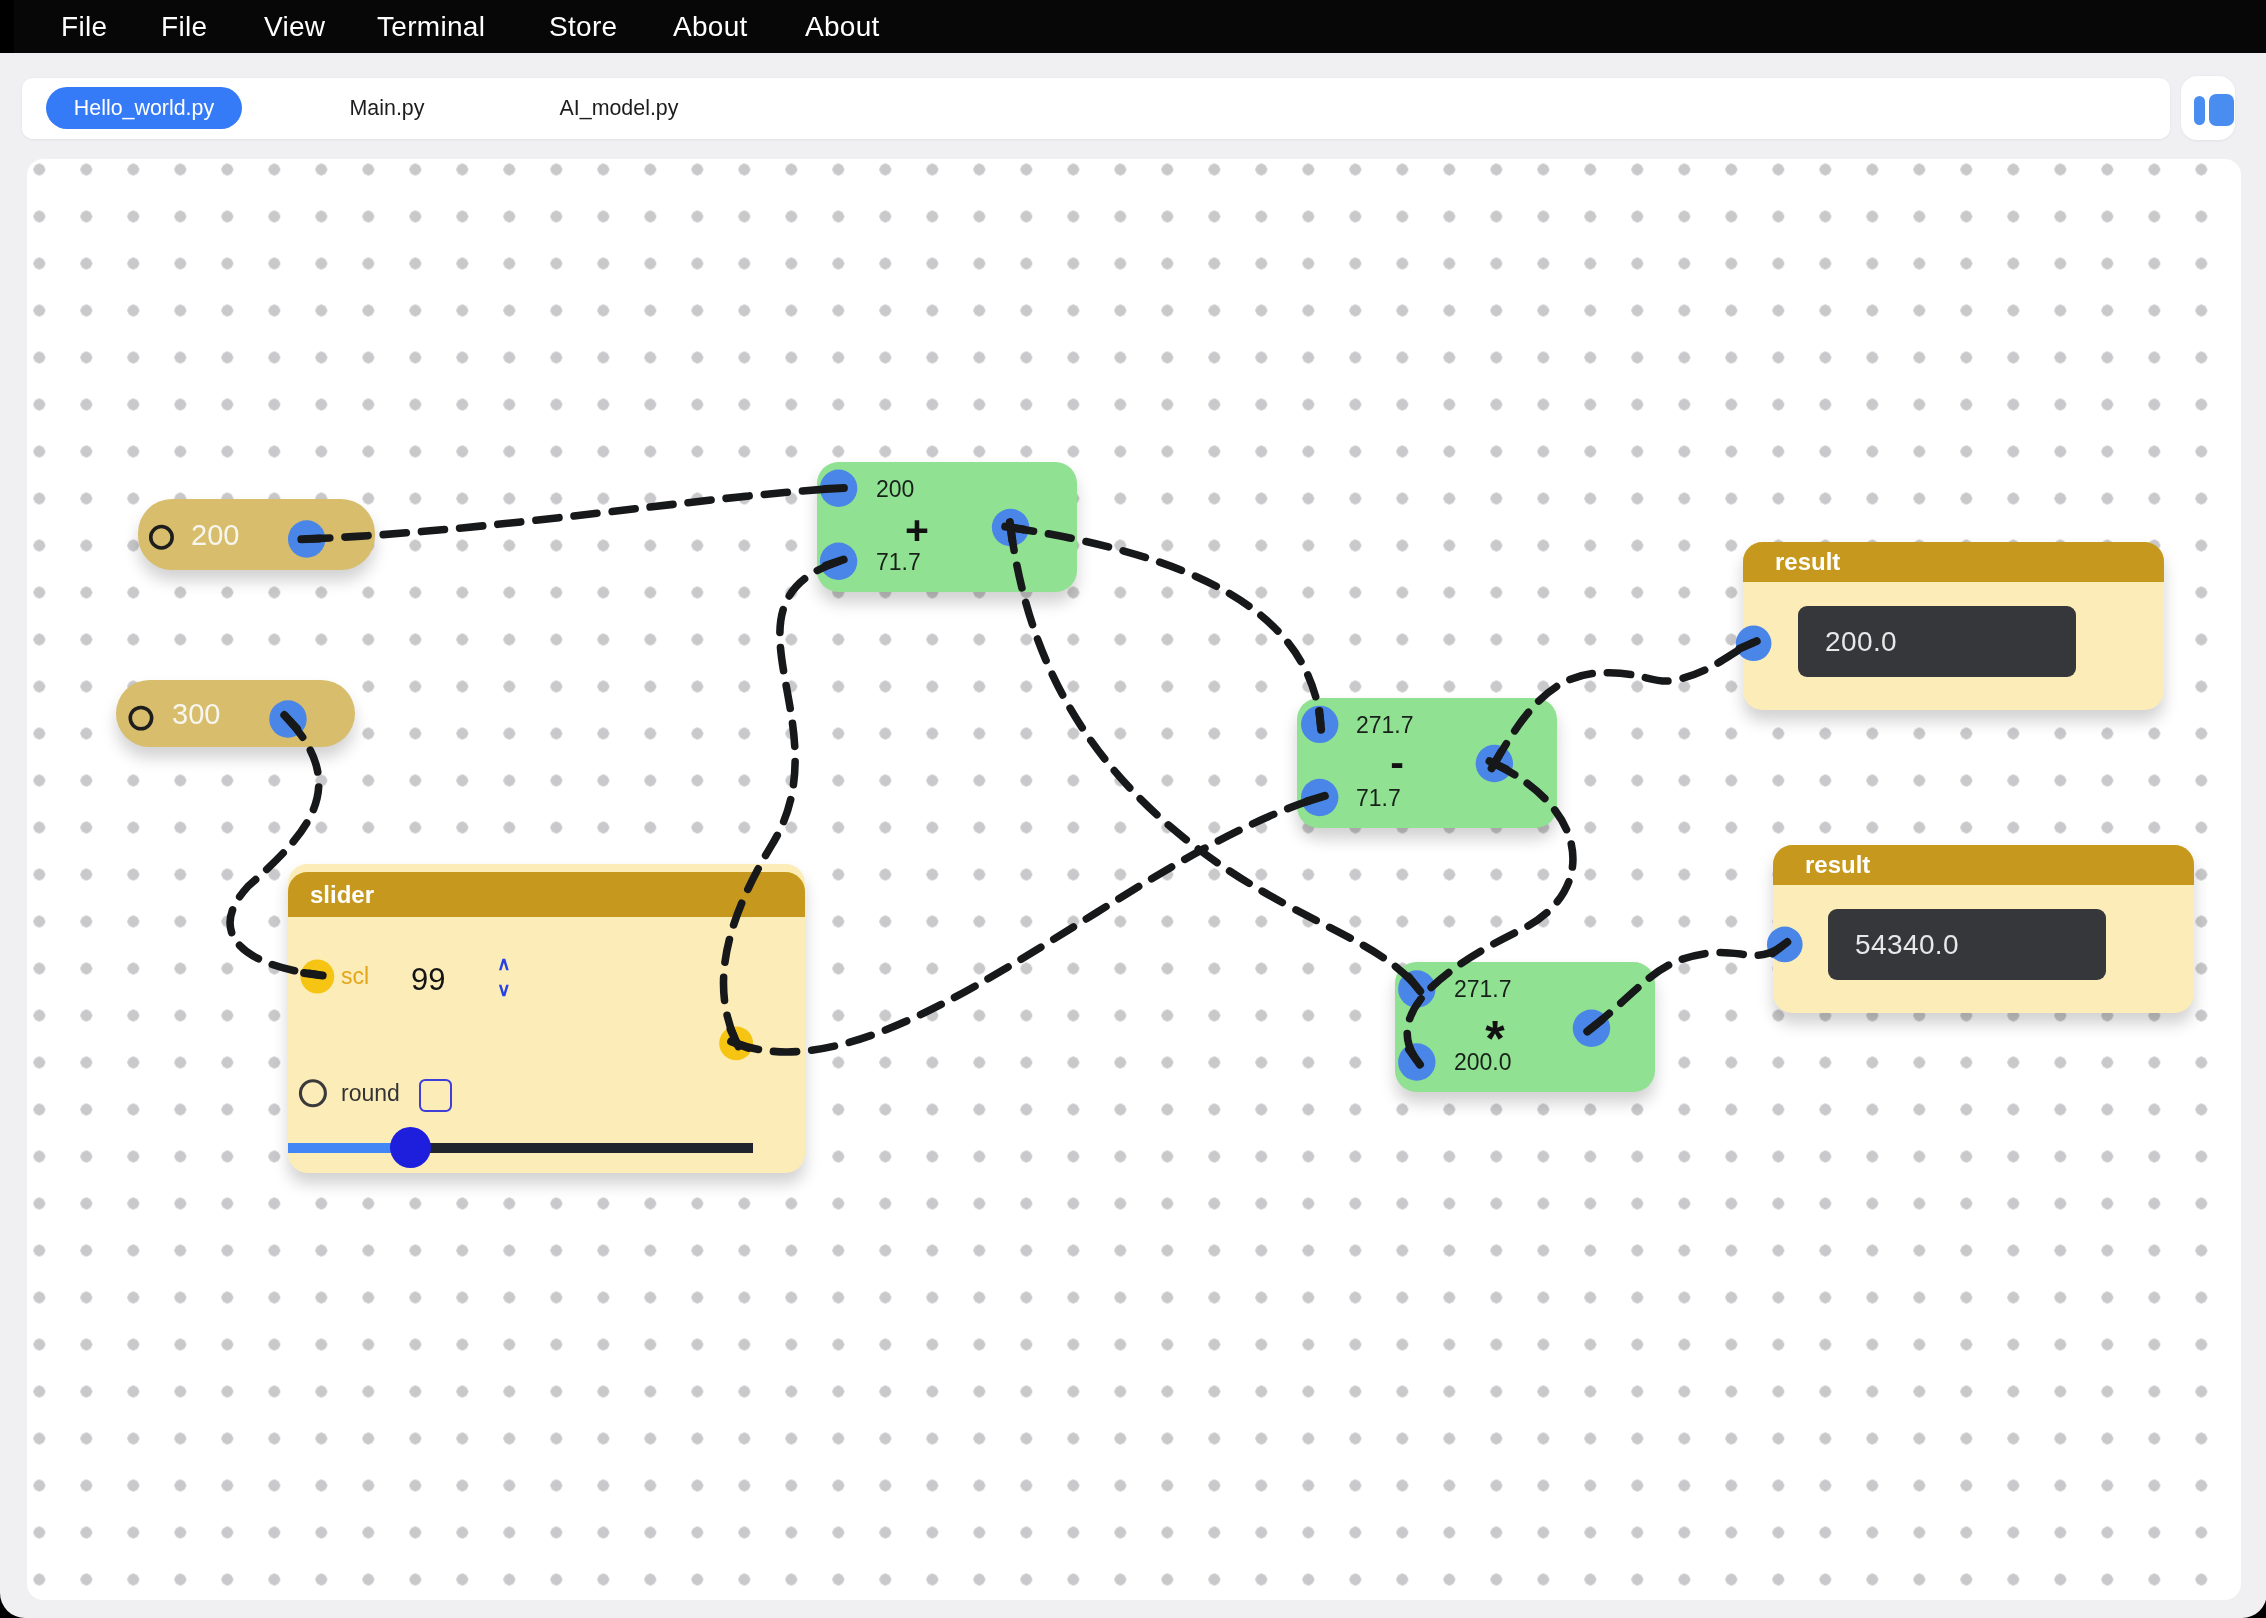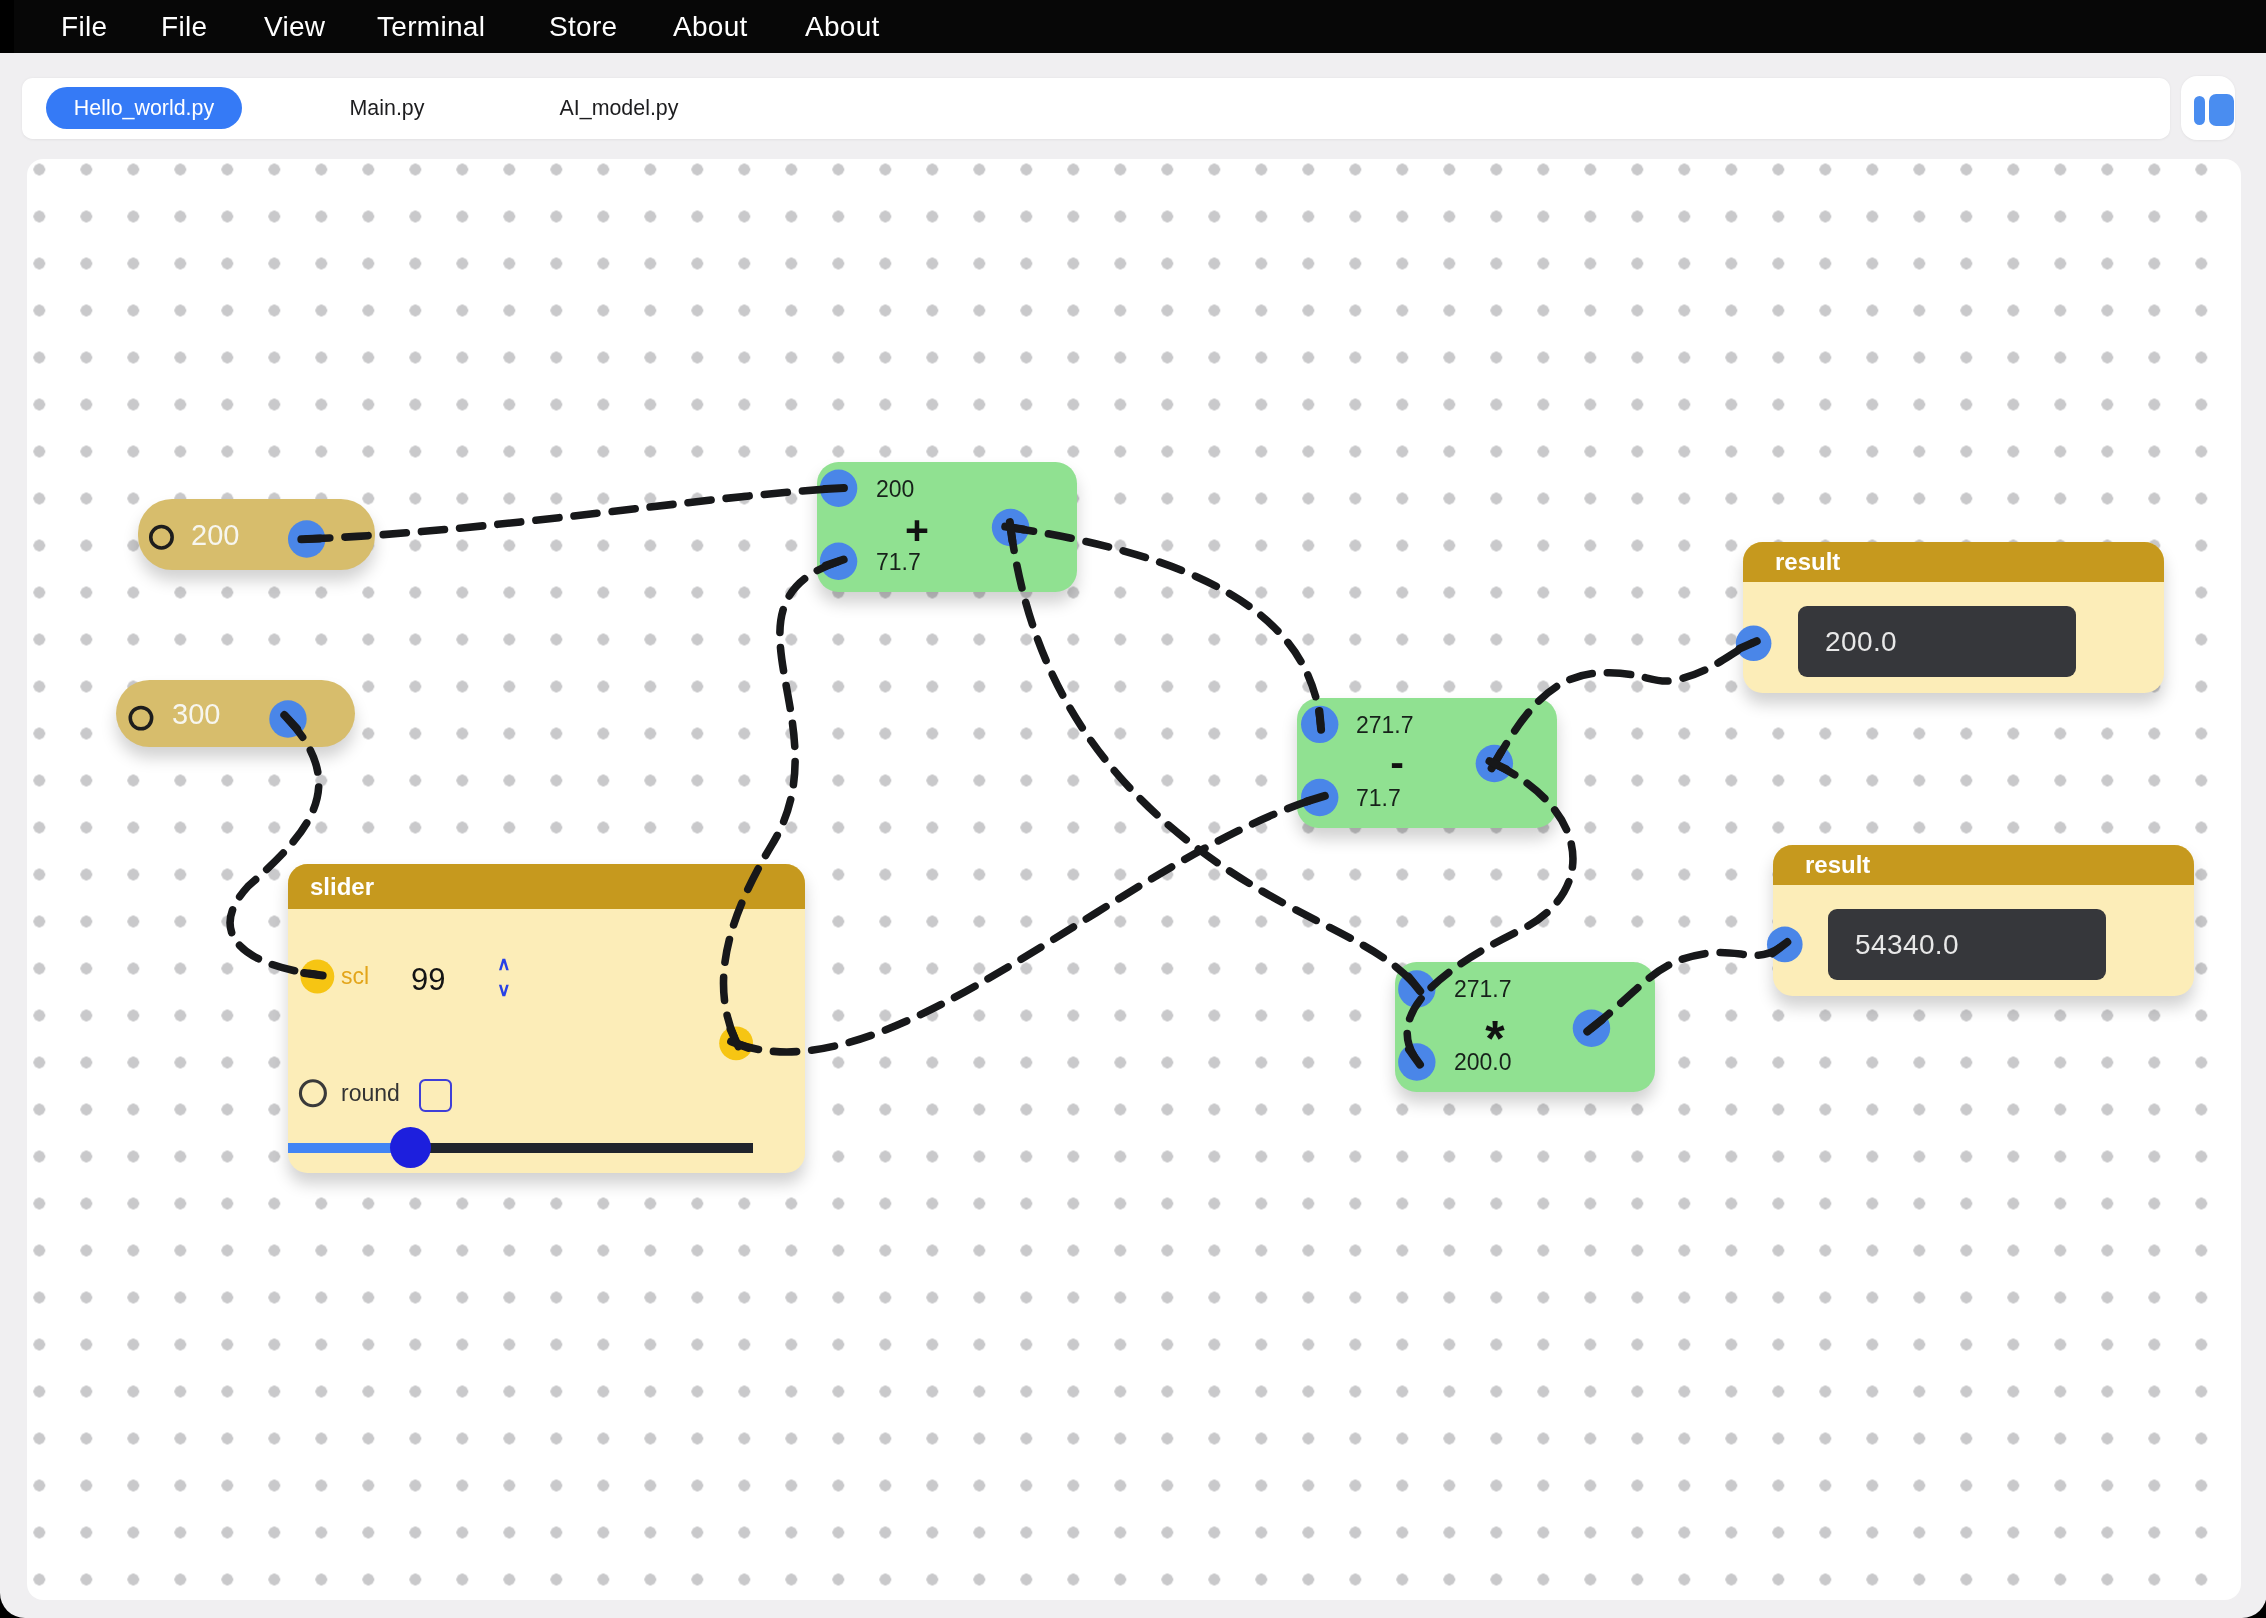--- a/index.html
+++ b/index.html
@@ -80,30 +80,30 @@
     position:absolute;left:0;width:200px;text-align:center;color:#111;
     font-size:41px;font-weight:700;transform:translateY(-50%);
   }
 
   
   .framed{background:#fcedb8;border-radius:19.6px;}
   .framed .hdr{
     position:absolute;left:0;top:0;width:100%;background:#c6991e;
     border-radius:19.6px 19.6px 0 0;color:#fff;font-weight:700;
   }
-  .result-node{width:378px;height:151px;}
+  .result-node{width:378px;height:168px;}
   .result-node .hdr{height:40px;line-height:40px;font-size:24px;text-indent:32px;}
   .result-node .valbox{
     position:absolute;left:55px;top:64px;width:278px;height:71px;
     background:#36373b;border-radius:9px;color:#e8e8e8;
     font-size:28px;line-height:71px;text-indent:27px;letter-spacing:0.4px;
   }
 
   .slider-node{width:474px;height:309px;}
-  .slider-node .hdr{height:45px;line-height:45px;font-size:24px;text-indent:22px;}
+  .slider-node .hdr{height:45px;line-height:45px;font-size:24px;text-indent:22px;margin-top:8px;}
   .slider-node .scl-label{
     position:absolute;left:53px;top:112px;transform:translateY(-50%);
     color:#e3a51a;font-size:23px;font-weight:500;
   }
   .slider-node .scl-value{
     position:absolute;left:123px;top:116px;transform:translateY(-50%);
     color:#141414;font-size:31px;
   }
   .slider-node .spin{
     position:absolute;left:209px;color:#2741e6;font-size:18.7px;font-weight:700;line-height:18.7px;

